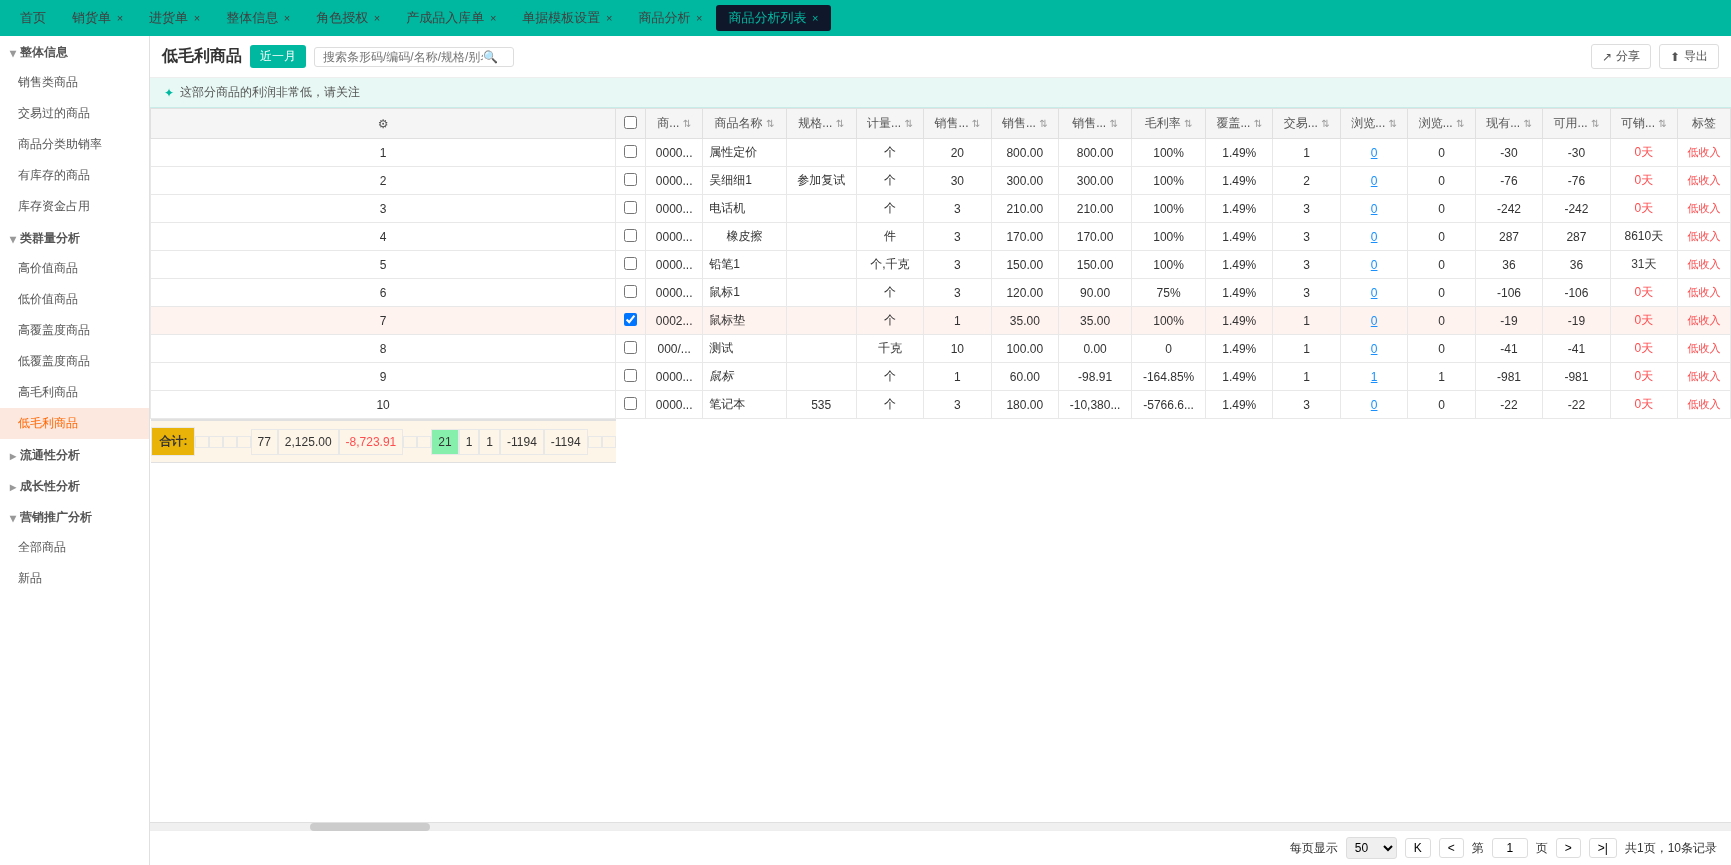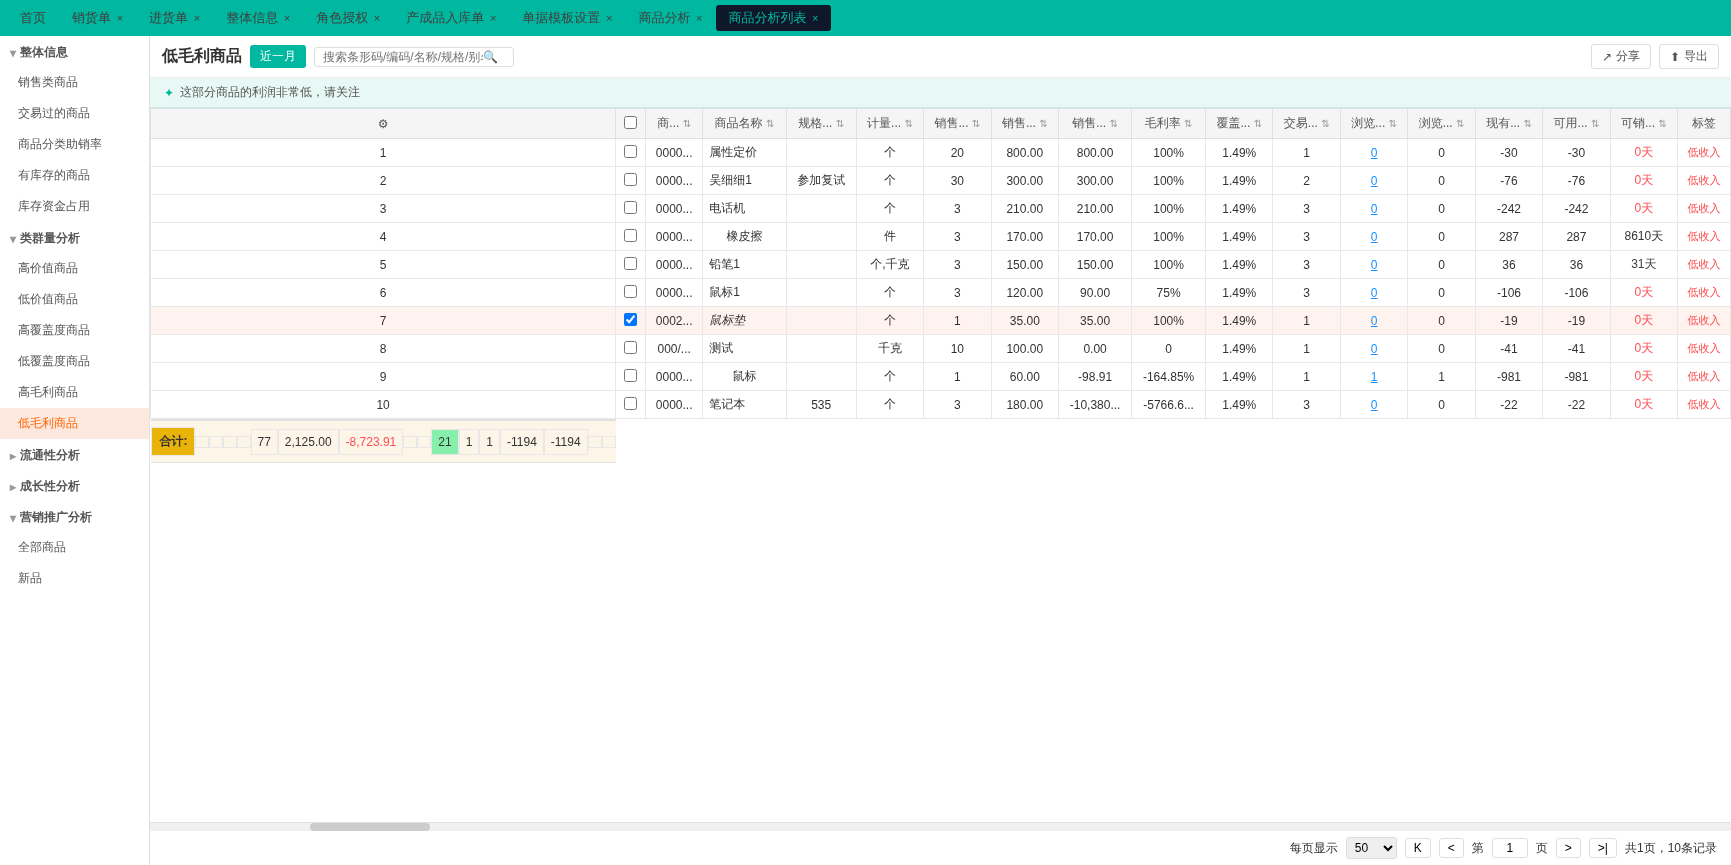--- a/index.html
+++ b/index.html
@@ -535,21 +535,21 @@
       <td>0</td>
       <td>-106</td>
       <td>-106</td>
       <td style="color:#ff4d4f;">0天</td>
       <td class="tag-low-income">低收入</td>
     </tr>
             <tr class="highlighted">
       <td>7</td>
       <td><input type="checkbox" checked="" style=""></td>
       <td>0002...</td>
-      <td style="text-align:left;font-style:italic;">鼠标垫</td>
+      <td style="text-align:left;">鼠标垫</td>
       <td></td>
       <td>个</td>
       <td>1</td>
       <td>35.00</td>
       <td>35.00</td>
       <td>100%</td>
       <td>1.49%</td>
       <td>1</td>
       <td class="text-link">0</td>
       <td>0</td>
@@ -575,21 +575,21 @@
       <td>0</td>
       <td>-41</td>
       <td>-41</td>
       <td style="color:#ff4d4f;">0天</td>
       <td class="tag-low-income">低收入</td>
     </tr>
             <tr>
       <td>9</td>
       <td><input type="checkbox" style=""></td>
       <td>0000...</td>
-      <td style="text-align:center;">鼠标</td>
+      <td style="text-align:left;font-style:italic;">鼠标</td>
       <td></td>
       <td>个</td>
       <td>1</td>
       <td>60.00</td>
       <td>-98.91</td>
       <td>-164.85%</td>
       <td>1.49%</td>
       <td>1</td>
       <td class="text-link">1</td>
       <td>1</td>

